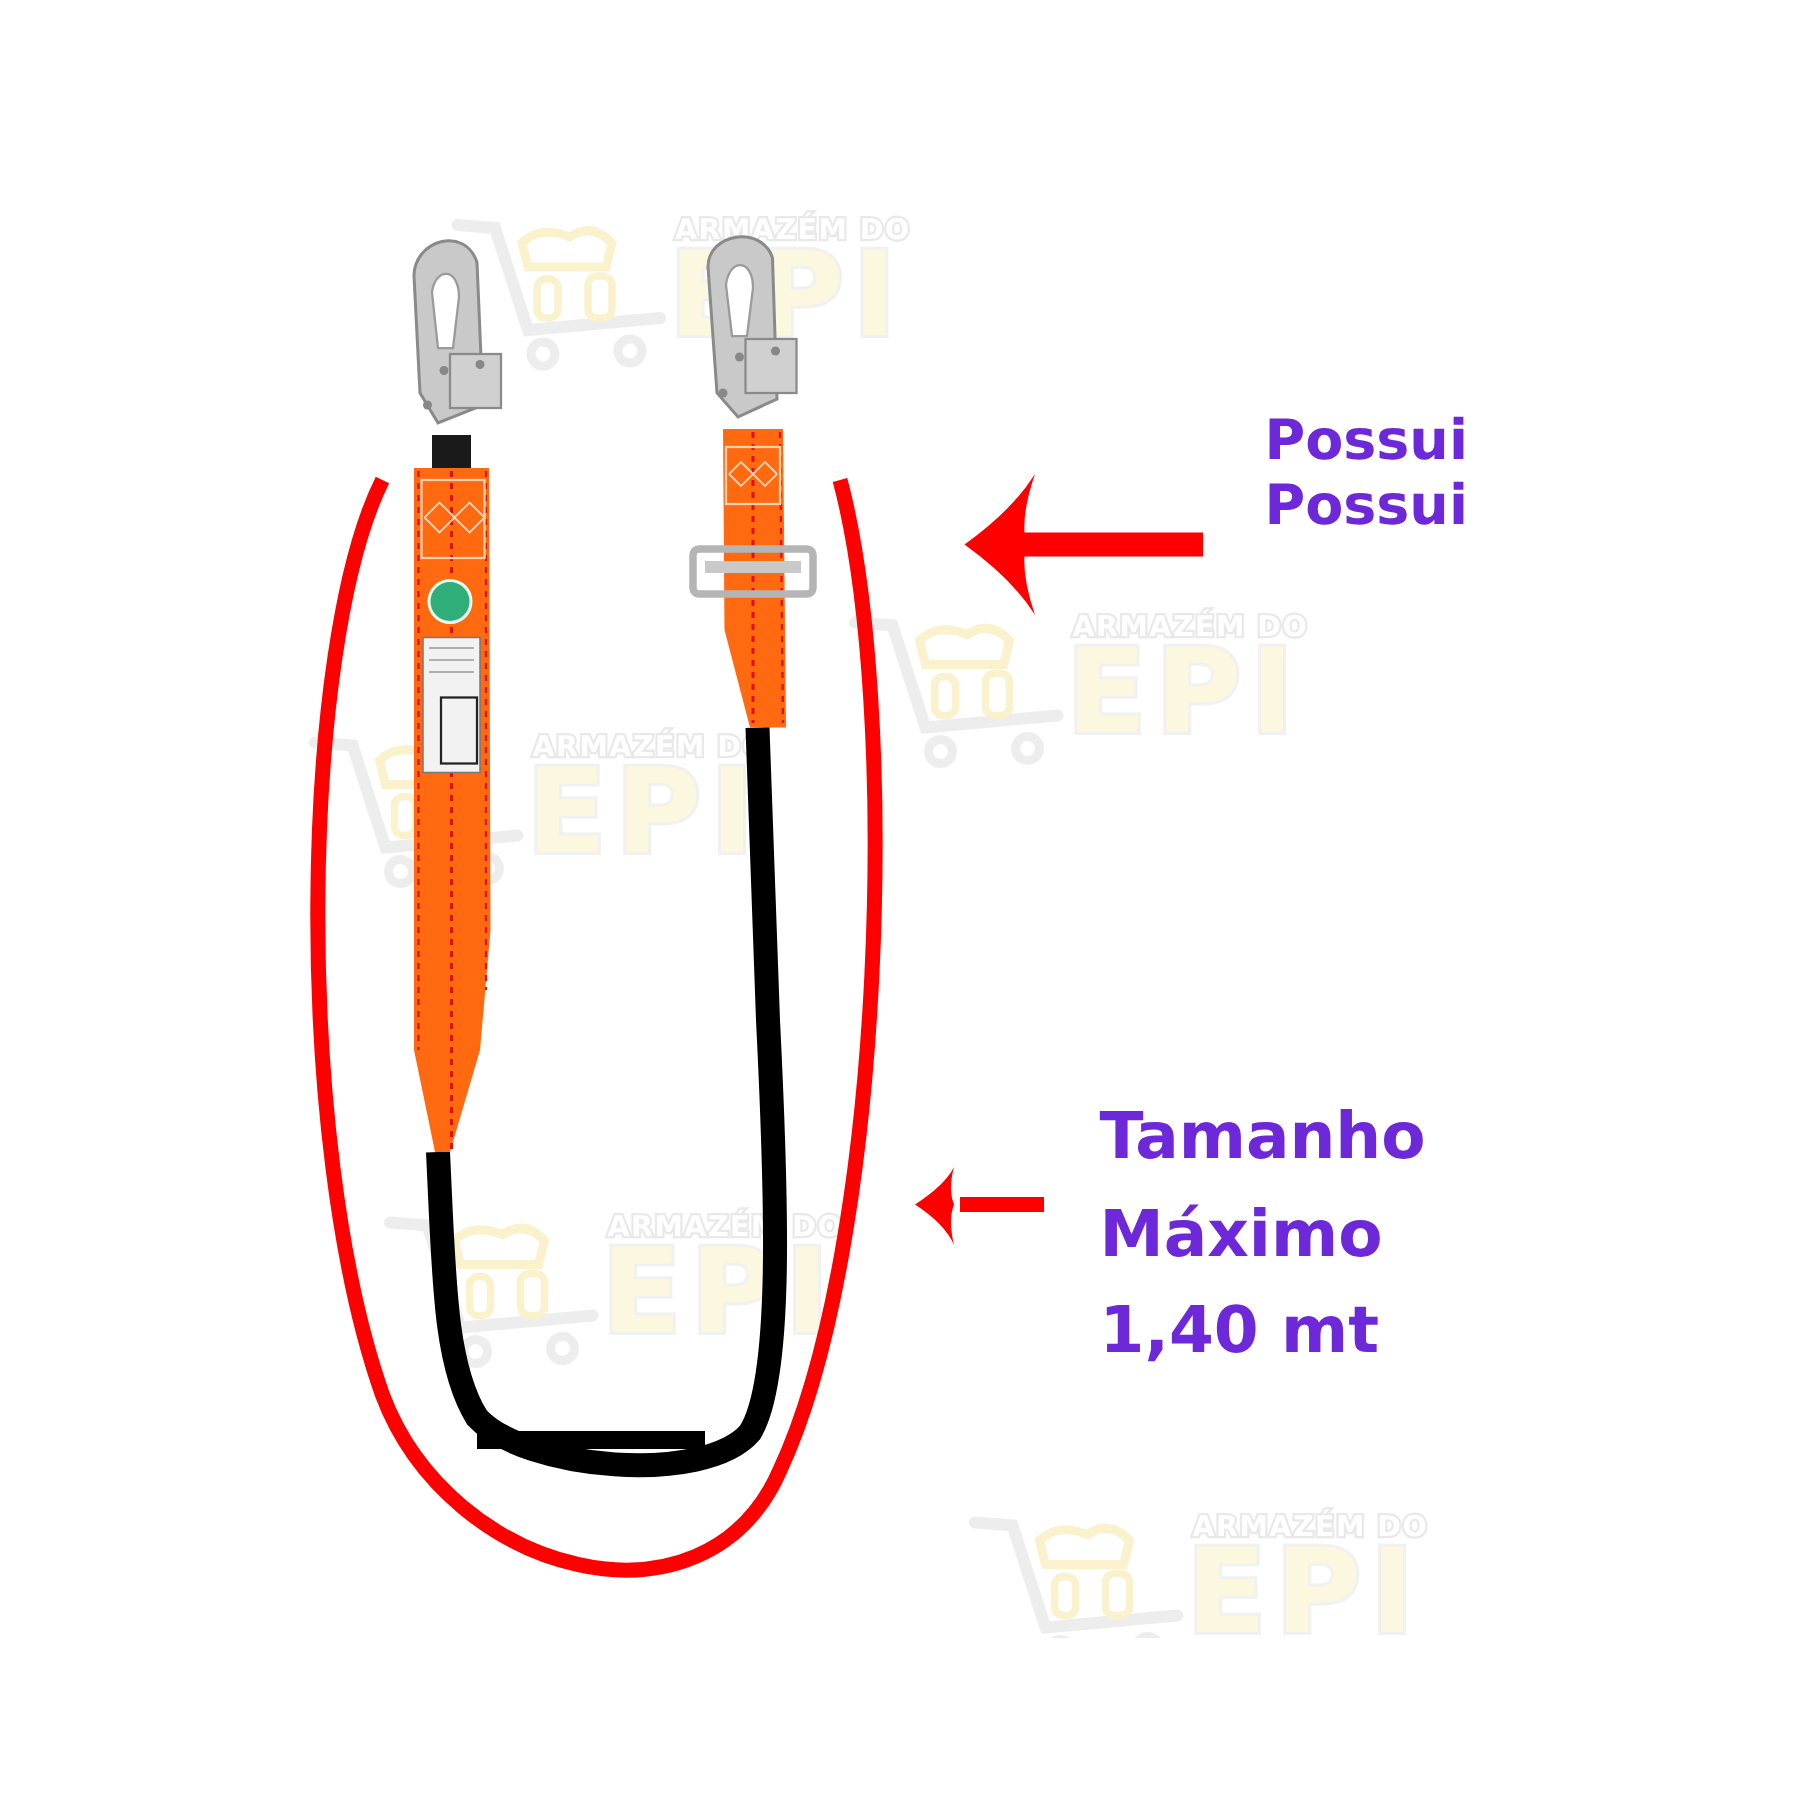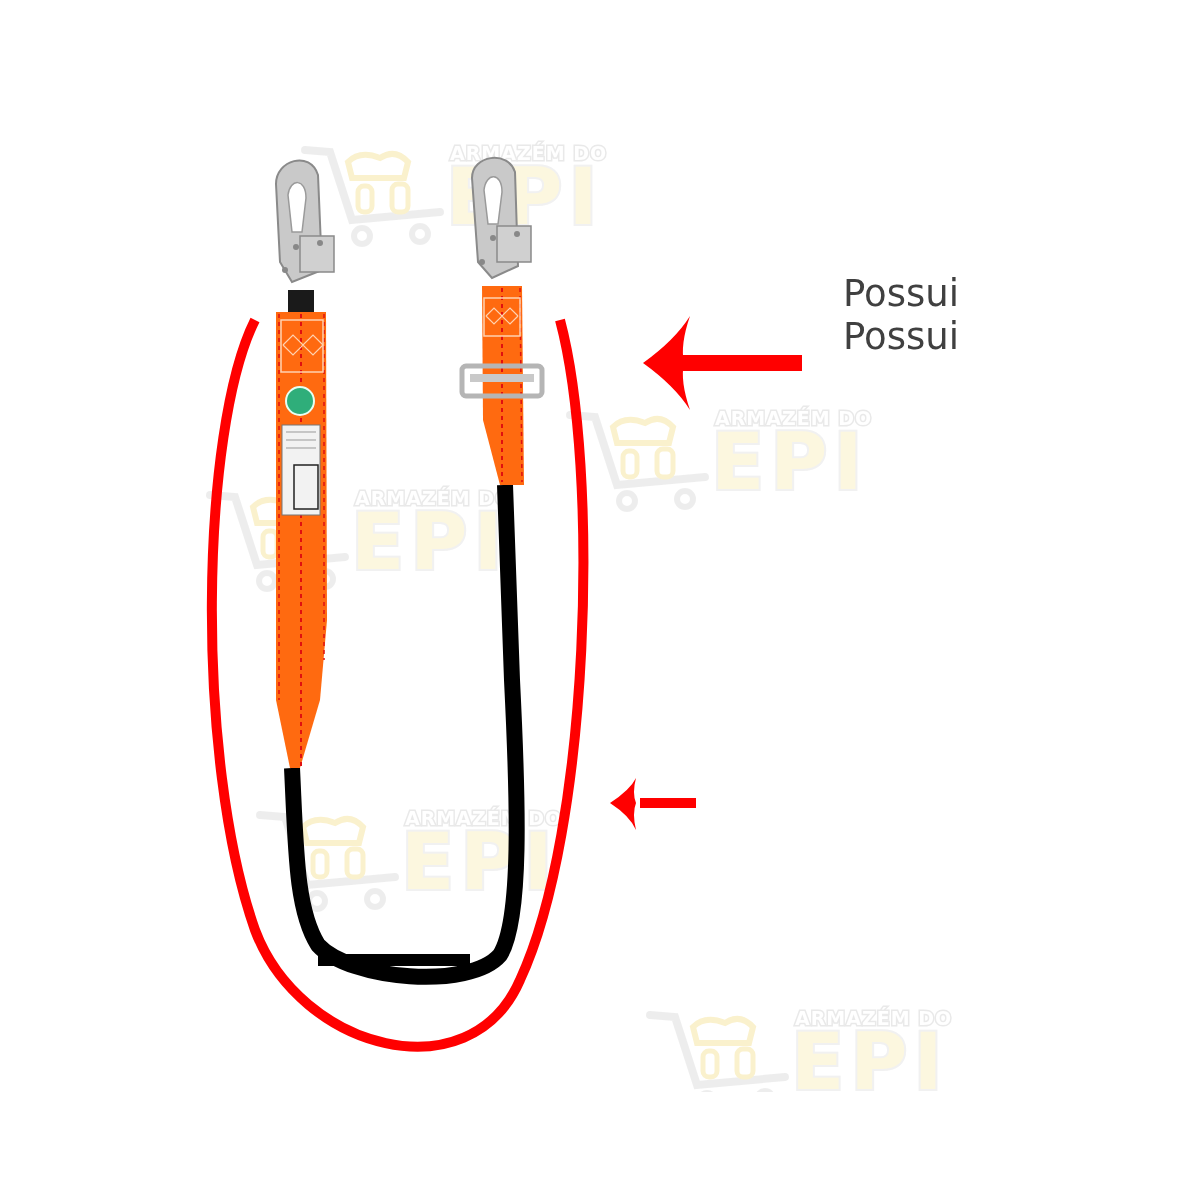--- a/index.html
+++ b/index.html
@@ -1,21 +1,21 @@
 <!DOCTYPE html>
 <html><head>
 <meta charset="utf-8">
 <style>
   html, body { margin:0; padding:0; background:#ffffff; }
   #stage { position:relative; width:1200px; height:1092px; overflow:hidden; background:#ffffff; font-family:"DejaVu Sans", sans-serif; }
   .layer { position:absolute; left:0; top:0; width:1200px; height:1200px; }
   .wm { position:absolute; width:330px; height:110px; opacity:0.55; }
   .wm .wm-title { position:absolute; left:150px; top:2px; font-family:"DejaVu Sans", sans-serif; font-size:19px; letter-spacing:1px; color:#ffffff; -webkit-text-stroke:3px #d8d8d8; paint-order:stroke fill; font-weight:bold; }
   .wm .wm-big { position:absolute; left:146px; top:18px; font-family:"DejaVu Sans", sans-serif; font-size:78px; font-weight:bold; letter-spacing:6px; color:#fbf1c6; -webkit-text-stroke:4px #e6e6e6; paint-order:stroke fill; line-height:1; }
-  .label { position:absolute; color:#404040; font-family:"DejaVu Sans", sans-serif; font-weight:normal; line-height:1.17; }
+  .label { position:absolute; color:#6d28d9; font-family:"DejaVu Sans", sans-serif; font-weight:bold; line-height:1.17; }
   .label-adjust { left:843px; top:272px; font-size:37px; }
   .label-size { left:733px; top:726px; font-size:43px; line-height:1.5; }
   .label span { display:block; }
 </style>
 </head>
 <body>
 
 <div id="stage">
 
   <div class="wm" style="left:300px;top:140px;">
@@ -142,14 +142,19 @@
       <rect x="640" y="798" width="56" height="10" fill="#ff0000"></rect>
       <path d="M610 803 Q 630 790, 636 778 Q 632 793, 636 803 Q 632 813, 636 830 Q 630 816, 610 803 Z" fill="#ff0000"></path>
     </g>
   </svg>
 
   <div class="label label-adjust">
     <span>Possui</span>
     <span>Possui</span>
   </div>
 
+  <div class="label label-size">
+    <span>Tamanho</span>
+    <span>Máximo</span>
+    <span>1,40 mt</span>
+  </div>
 
 </div>
 
 </body></html>

